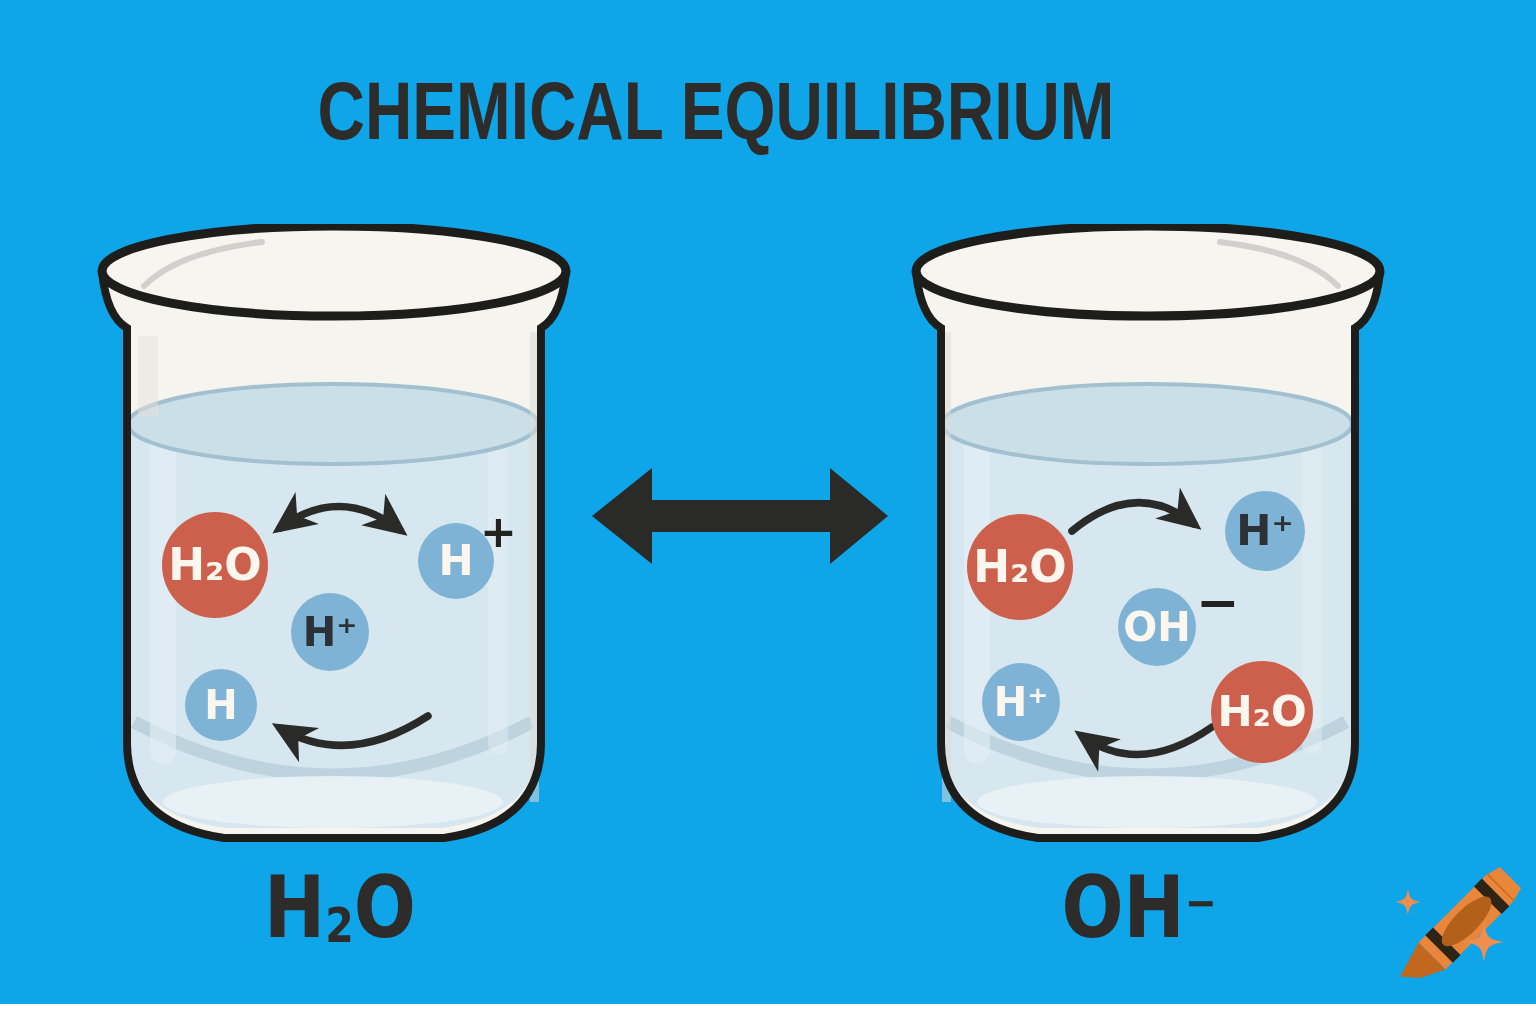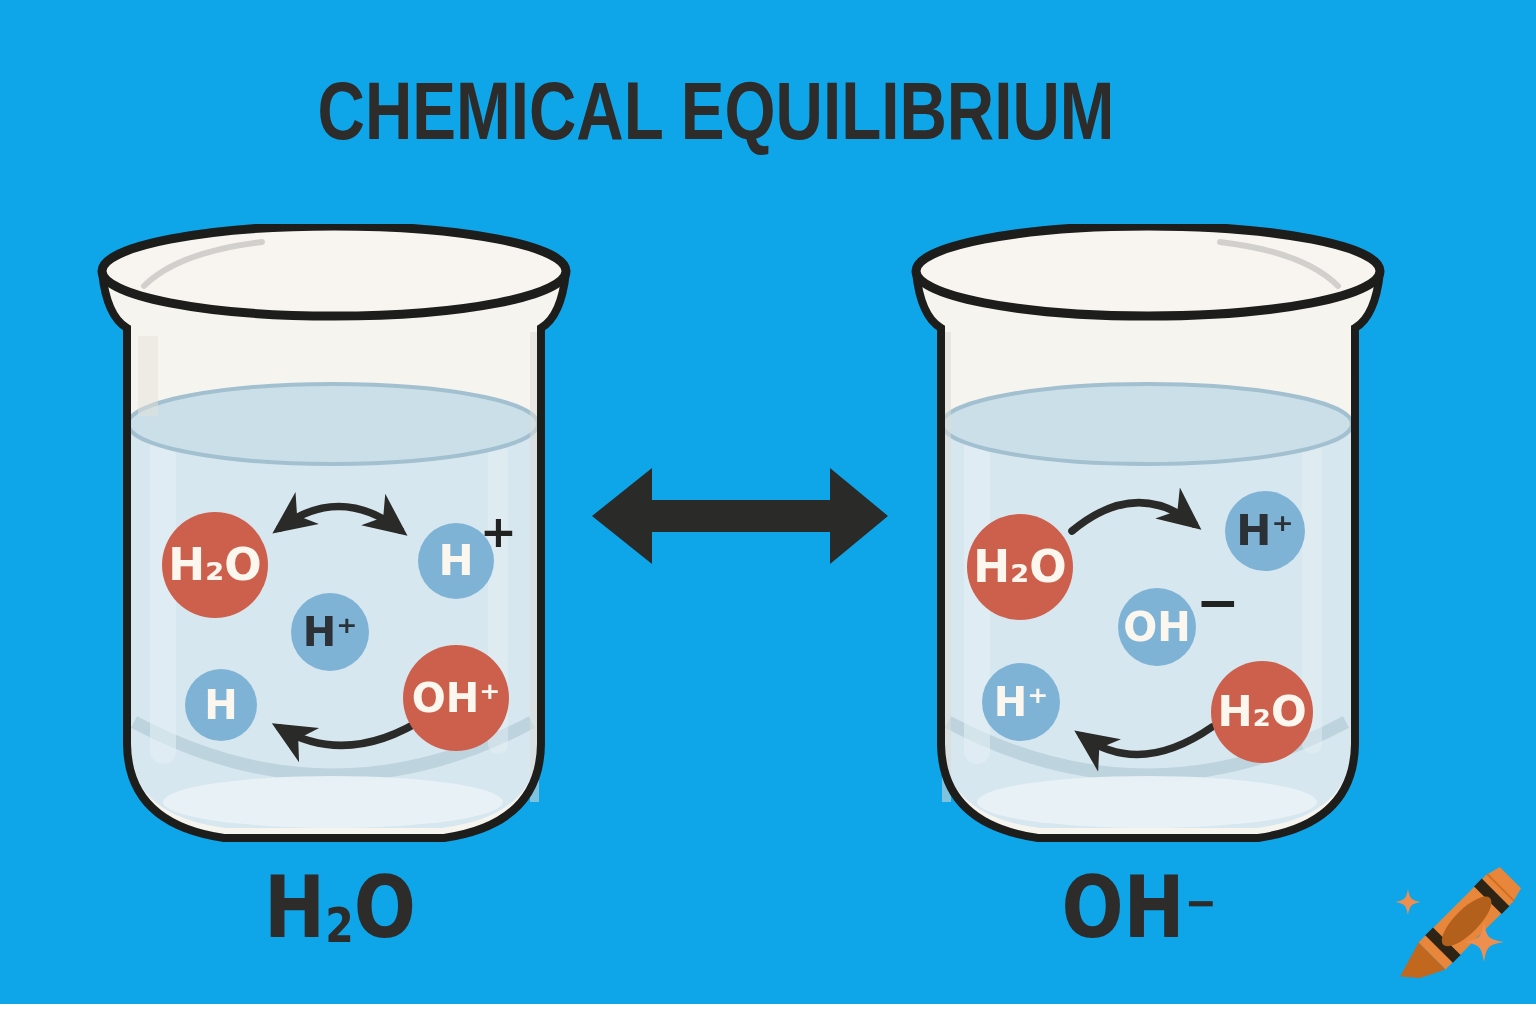--- a/index.html
+++ b/index.html
@@ -93,21 +93,20 @@
     <path d="M1072 531 Q1136 478 1194 524" fill="none" stroke="#2a2a28" stroke-width="7.5" stroke-linecap="round" marker-end="url(#ah)"></path>
     <path d="M1212 727 Q1140 777 1082 736" fill="none" stroke="#2a2a28" stroke-width="7.5" stroke-linecap="round" marker-end="url(#ah)"></path>
     <polygon points="592,516 652,468 652,500 830,500 830,468 888,516 830,564 830,532 652,532 652,564" fill="#2a2a28"></polygon>
   </svg>
 
   <div class="mol red" style="left:162px;top:512px;width:106px;height:106px;font-size:44px;">H₂O</div>
   <div class="mol blue" style="left:418px;top:523px;width:76px;height:76px;font-size:42px;">H</div>
   <div class="charge" style="left:480px;top:510px;width:36px;font-size:44px;">+</div>
   <div class="mol blue darktext" style="left:291px;top:593px;width:78px;height:78px;font-size:40px;">H⁺</div>
   <div class="mol blue" style="left:185px;top:669px;width:72px;height:72px;font-size:40px;">H</div>
-  <div class="mol red" style="left:403px;top:645px;width:106px;height:106px;font-size:40px;">OH⁺</div>
 
   <div class="mol red" style="left:967px;top:514px;width:106px;height:106px;font-size:44px;">H₂O</div>
   <div class="mol blue darktext" style="left:1225px;top:491px;width:80px;height:80px;font-size:42px;">H⁺</div>
   <div class="mol blue" style="left:1118px;top:588px;width:78px;height:78px;font-size:40px;">OH</div>
   <div class="charge" style="left:1196px;top:576px;width:42px;font-size:52px;">−</div>
   <div class="mol blue" style="left:982px;top:663px;width:78px;height:78px;font-size:40px;">H⁺</div>
   <div class="mol red" style="left:1211px;top:661px;width:102px;height:102px;font-size:42px;">H₂O</div>
 
   <div class="formula" style="left:228px;top:864px;"><span>H</span><sub>2</sub><span>O</span></div>
 

